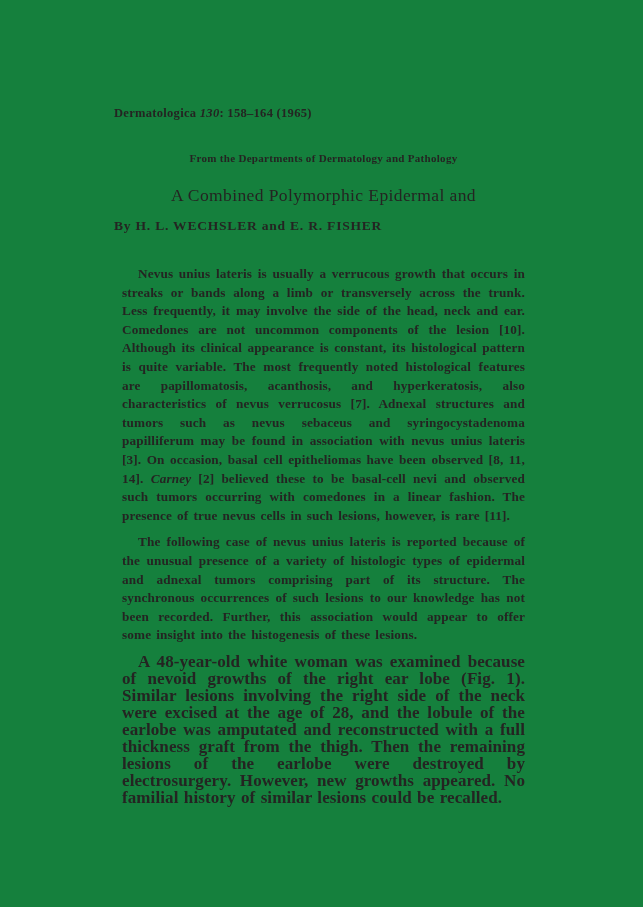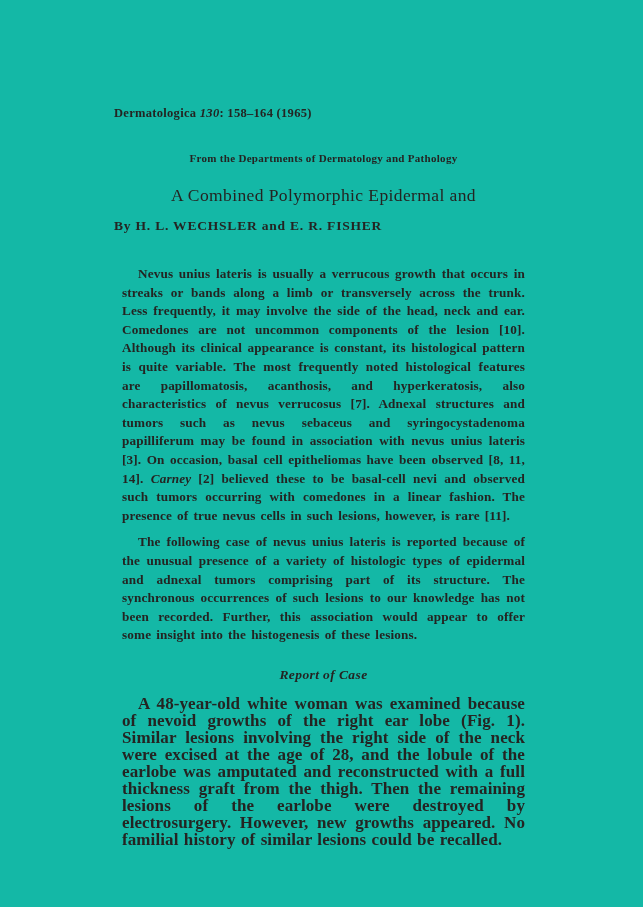--- a/index.html
+++ b/index.html
@@ -4,21 +4,21 @@
 <style>
   html, body {
     margin: 0;
     padding: 0;
     background: #ffffff;
   }
   .page {
     position: relative;
     width: 643px;
     height: 907px;
-    background: #14b8a6;
+    background: #15803d;
     overflow: hidden;
     font-family: "Liberation Serif", "DejaVu Serif", serif;
     color: #242422;
   }
   .content {
     position: absolute;
     left: 114px;
     top: 106px;
     width: 419px;
   }
@@ -102,20 +102,19 @@
       <div>A Combined Polymorphic Epidermal and</div>
     </h1>
 
     <div class="byline">By H. L. WECHSLER and E. R. FISHER</div>
 
     <div class="intro">
       <p><span>Nevus unius lateris is usually a verrucous growth that occurs in streaks or bands along a limb or transversely across the trunk. Less frequently, it may involve the side of the head, neck and ear. Comedones are not uncommon components of the lesion [10]. Although its clinical appearance is constant, its histological pattern is quite variable. The most frequently noted histological features are papillomatosis, acanthosis, and hyperkeratosis, also characteristics of nevus verrucosus [7]. Adnexal structures and tumors such as nevus sebaceus and syringocystadenoma papilliferum may be found in association with nevus unius lateris [3]. On occasion, basal cell epitheliomas have been observed [8, 11, 14]. </span><span class="italic">Carney</span><span> [2] believed these to be basal-cell nevi and observed such tumors occurring with comedones in a linear fashion. The presence of true nevus cells in such lesions, however, is rare [11].</span></p>
       <p>The following case of nevus unius lateris is reported because of the unusual presence of a variety of histologic types of epidermal and adnexal tumors comprising part of its structure. The synchronous occurrences of such lesions to our knowledge has not been recorded. Further, this association would appear to offer some insight into the histogenesis of these lesions.</p>
     </div>
 
-    <div class="section-heading">Report of Case</div>
 
     <div class="case-text">
       <p>A 48-year-old white woman was examined because of nevoid growths of the right ear lobe (Fig. 1). Similar lesions involving the right side of the neck were excised at the age of 28, and the lobule of the earlobe was amputated and reconstructed with a full thickness graft from the thigh. Then the remaining lesions of the earlobe were destroyed by electrosurgery. However, new growths appeared. No familial history of similar lesions could be recalled.</p>
     </div>
 
   </div>
 </div>
 
 </body></html>

